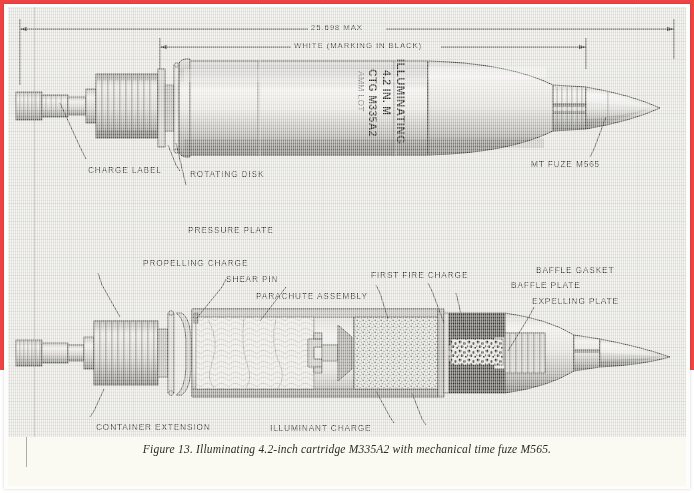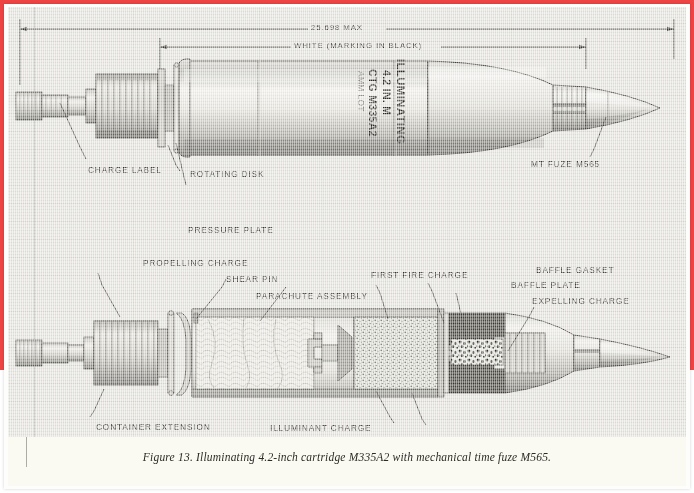--- a/index.html
+++ b/index.html
@@ -22,21 +22,21 @@
         repeating-linear-gradient(0deg,rgba(255,255,255,.30) 0 2px,rgba(0,0,0,.018) 2px 3px);
       opacity:.85;}
   
   #ghost{position:absolute;inset:0;opacity:.30;
       background:repeating-linear-gradient(0deg,transparent 0 17px,rgba(150,150,140,.35) 17px 18px),
                  repeating-linear-gradient(90deg,transparent 0 62px,rgba(150,150,140,.28) 62px 63px);}
 
   
   #capband{position:absolute;left:8px;top:437px;width:678px;height:49px;
            background:#fbfaf2;}
-  .caption{position:absolute;left:0;top:14px;width:678px;text-align:center;
+  .caption{position:absolute;left:0;top:6px;width:678px;text-align:center;
            font-family:"Liberation Serif",serif;font-style:italic;
            font-size:11.5px;color:#2c2a26;letter-spacing:.2px;}
 
   
   .vrule{position:absolute;background:#6f6d66;width:1px;}
 
   svg{position:absolute;left:0;top:0;overflow:visible;}
 
   .lbl{position:absolute;font-family:"Liberation Sans",sans-serif;
        font-size:8.3px;letter-spacing:.85px;color:#27251f;white-space:nowrap;}
@@ -378,21 +378,21 @@
     <div class="lbl" style="left:182px;top:162px;">ROTATING DISK</div>
     <div class="lbl" style="left:180px;top:181px;margin-top:37px;">PRESSURE PLATE</div>
     <div class="lbl" style="left:523px;top:152px;">MT FUZE M565</div>
 
     <div class="lbl" style="left:135px;top:251px;">PROPELLING CHARGE</div>
     <div class="lbl" style="left:218px;top:267px;">SHEAR PIN</div>
     <div class="lbl" style="left:248px;top:284px;">PARACHUTE ASSEMBLY</div>
     <div class="lbl" style="left:363px;top:263px;">FIRST FIRE CHARGE</div>
     <div class="lbl" style="left:487px;top:258px;margin-left:41px;">BAFFLE GASKET</div>
     <div class="lbl" style="left:503px;top:273px;">BAFFLE PLATE</div>
-    <div class="lbl" style="left:524px;top:289px;">EXPELLING CHARGE</div>
+    <div class="lbl" style="left:524px;top:289px;">EXPELLING PLATE</div>
     <div class="lbl" style="left:88px;top:415px;">CONTAINER EXTENSION</div>
     <div class="lbl" style="left:262px;top:416px;">ILLUMINANT CHARGE</div>
 
     <div class="vrule" style="left:26px;top:0;height:430px;opacity:.55;"></div>
   </div>
 
   <div id="capband">
     <div class="caption">Figure 13.  Illuminating 4.2-inch cartridge M335A2 with mechanical time fuze M565.</div>
     <div class="vrule" style="left:18px;top:0;height:30px;opacity:.55;"></div>
   </div>

